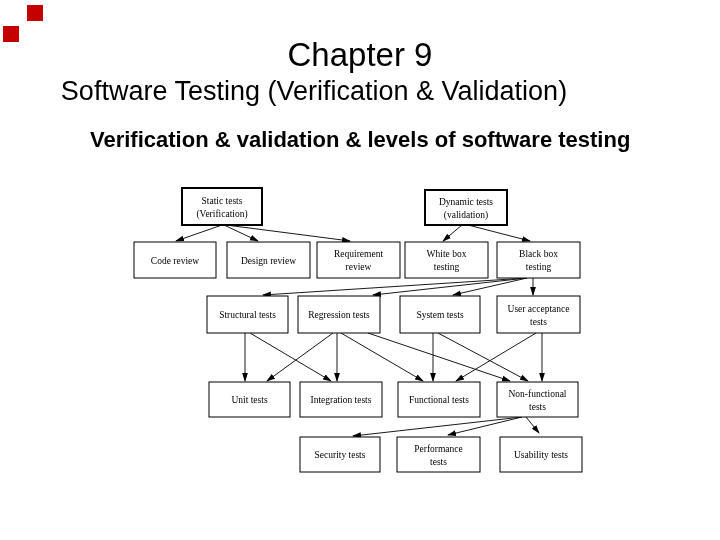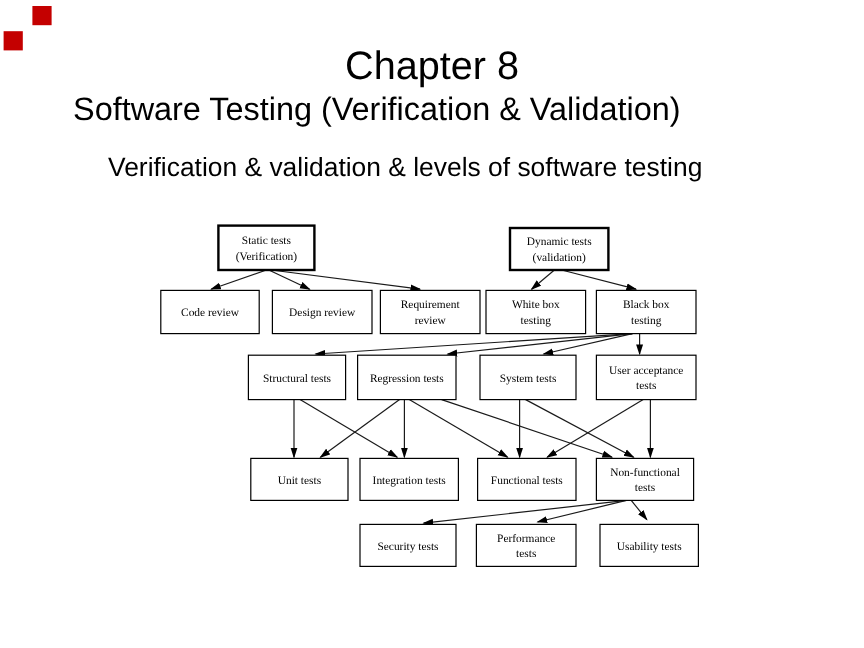--- a/index.html
+++ b/index.html
@@ -11,37 +11,37 @@
   .title{
     position:absolute;top:36px;left:0;width:720px;text-align:center;
     font-size:33px;font-weight:400;letter-spacing:0;
   }
   .subtitle{
     position:absolute;top:76px;left:0;width:628px;text-align:center;
     font-size:27px;font-weight:400;
   }
   .lead{
     position:absolute;top:127px;left:90px;width:600px;text-align:left;
-    font-size:22px;font-weight:400;
+    font-size:22px;font-weight:700;
   }
   #diagram-svg{position:absolute;left:0;top:0;}
   .node-rect{fill:#ffffff;stroke:#000000;}
   .node-label{
     font-family:"Liberation Serif",serif;font-size:9.5px;fill:#000000;
     text-anchor:middle;
   }
   .edge-line{stroke:#1a1a1a;stroke-width:1;fill:none;}
 </style>
 </head>
 <body>
 
 <div class="decor-square" style="left: 27px; top: 5px; width: 16px; height: 16px; background: rgb(196, 0, 0);"></div>
 <div class="decor-square" style="left: 3px; top: 26px; width: 16px; height: 16px; background: rgb(196, 0, 0);"></div>
 
-<div class="title">Chapter 8</div>
+<div class="title">Chapter 9</div>
 <div class="subtitle">Software Testing (Verification &amp; Validation)</div>
 <div class="lead">Verification &amp; validation &amp; levels of software testing</div>
 
 <svg id="diagram-svg" width="720" height="540" viewBox="0 0 720 540" xmlns="http://www.w3.org/2000/svg">
     <defs>
       <marker id="arrow" markerWidth="9" markerHeight="7" refX="8" refY="3.5" orient="auto" markerUnits="userSpaceOnUse">
         <path d="M0,0.6 L9,3.5 L0,6.4 Z" fill="#000000"></path>
       </marker>
     </defs>
     <line x1="222" y1="225" x2="176" y2="241" class="edge-line" marker-end="url(#arrow)"></line>

